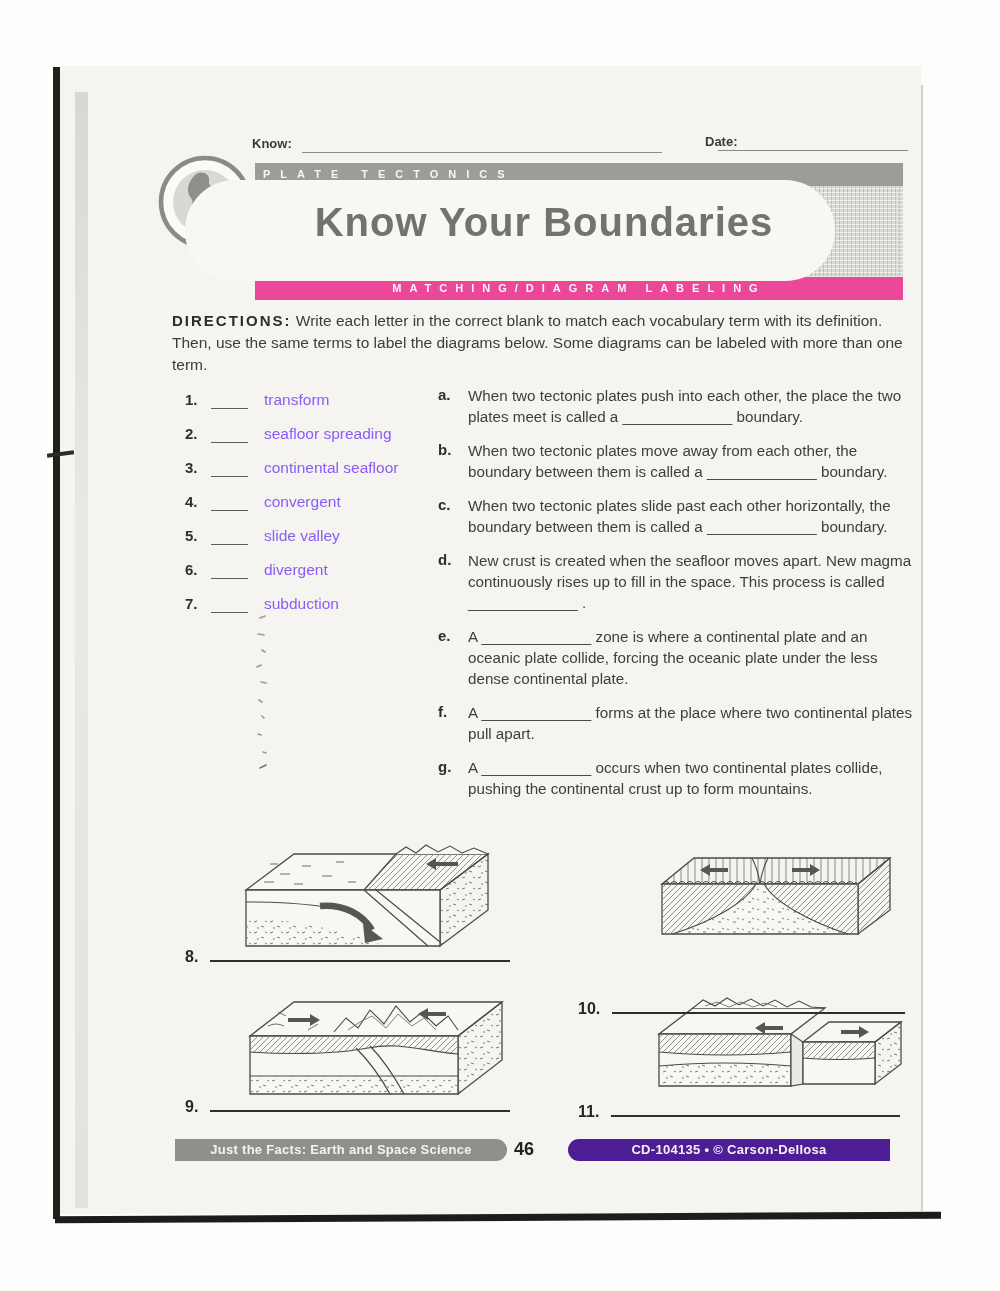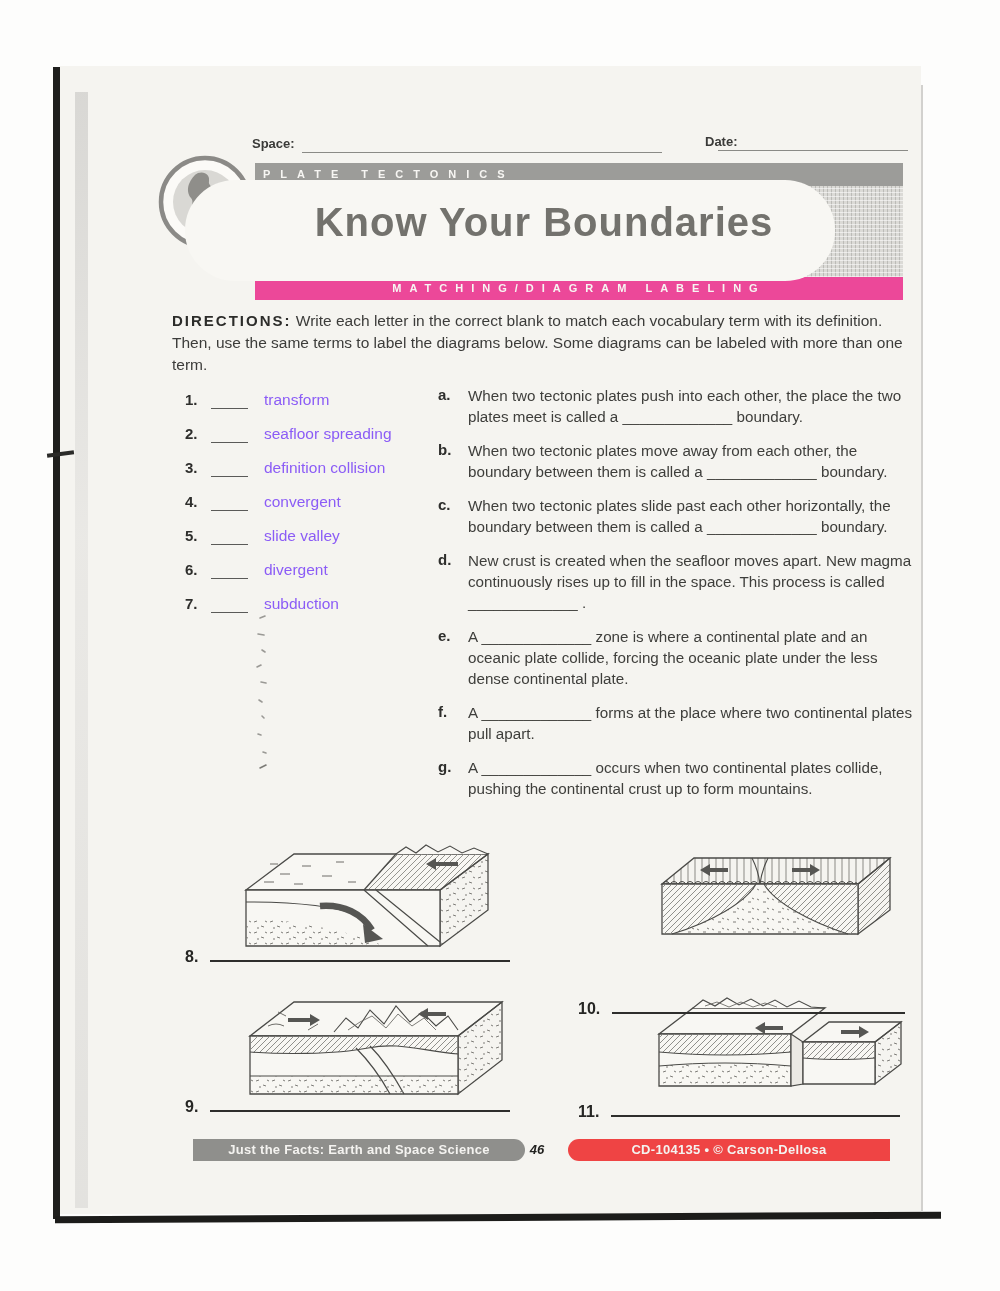--- a/index.html
+++ b/index.html
@@ -64,44 +64,44 @@
   .diag-11 { left:645px; top:992px; width:270px; height:105px; }
   .label-row { position:absolute; display:flex; align-items:baseline; }
   .lab-8  { left:185px; top:948px; width:325px; }
   .lab-10 { left:578px; top:1000px; width:327px; }
   .lab-9  { left:185px; top:1098px; width:325px; }
   .lab-11 { left:578px; top:1103px; width:322px; }
   .label-num { font-weight:bold; font-size:16px; color:#262624; margin-right:12px; }
   .label-line { flex:1; border-bottom:2px solid #2e2e2c; height:14px; }
 
   
-  .footer-left { position:absolute; left:193px; top:1139px; width:332px; height:22px; background:#8f8f8c;
+  .footer-left { position:absolute; left:175px; top:1139px; width:332px; height:22px; background:#8f8f8c;
     border-radius:0 12px 12px 0; color:#f4f3f0; font-size:13px; font-weight:bold; letter-spacing:.3px;
     text-align:center; line-height:22px; }
   .footer-page { position:absolute; left:514px; top:1136px; width:46px; height:27px;
-    font-size:13px; font-weight:bold; color:#222220; text-align:center; line-height:27px;font-style:italic; }
-  .footer-right { position:absolute; left:568px; top:1139px; width:322px; height:22px; background:#ef4444;
+    font-size:18px; font-weight:bold; color:#222220; line-height:27px; }
+  .footer-right { position:absolute; left:568px; top:1139px; width:322px; height:22px; background:#4c1d95;
     border-radius:12px 0 0 12px; color:#f4f3f0; font-size:13px; font-weight:bold; letter-spacing:.3px;
     text-align:center; line-height:22px; }
 
   .smudges { position:absolute; left:250px; top:612px; width:26px; height:165px; }
 </style>
 </head>
 <body>
 
 <div id="canvas">
 
   <div class="paper"></div>
   <div class="scan-left-bar"></div>
   <div class="scan-left-streak"></div>
   <div class="scan-right-line"></div>
   <div class="scan-bottom-bar"></div>
   <div class="scan-dash"></div>
 
-  <div class="name-label">Space:</div>
+  <div class="name-label">Know:</div>
   <div class="name-line"></div>
   <div class="date-label">Date:</div>
   <div class="date-line"></div>
 
   <div class="globe">
     <svg viewBox="0 0 98 98" width="98" height="98">
       <circle cx="49" cy="49" r="44" fill="#fbfaf7" stroke="#8b8a87" stroke-width="4.5"></circle>
       <circle cx="49" cy="49" r="32" fill="#d9d8d4"></circle>
       <path d="M49,51 a32,32 0 0 0 30,14" fill="none" stroke="#b3b2ae" stroke-width="5" opacity=".6"></path>
       <path d="M42,20 c7,-2 12,2 11,8 c-1,5 4,6 8,10 c4,4 -2,8 -6,9 c-4,1 -3,7 -7,11 c-3,4 -9,3 -11,-2 c-2,-4 1,-8 -2,-11 c-3,-3 -4,-9 -2,-14 c2,-5 5,-9 9,-11 z" fill="#8f8e8a"></path>
@@ -129,21 +129,21 @@
       <span class="term-text">transform</span>
     </div>
     <div class="term-row">
       <span class="term-num">2.</span>
       <span class="term-blank"></span>
       <span class="term-text">seafloor spreading</span>
     </div>
     <div class="term-row">
       <span class="term-num">3.</span>
       <span class="term-blank"></span>
-      <span class="term-text">definition collision</span>
+      <span class="term-text">continental seafloor</span>
     </div>
     <div class="term-row">
       <span class="term-num">4.</span>
       <span class="term-blank"></span>
       <span class="term-text">convergent</span>
     </div>
     <div class="term-row">
       <span class="term-num">5.</span>
       <span class="term-blank"></span>
       <span class="term-text">slide valley</span>

